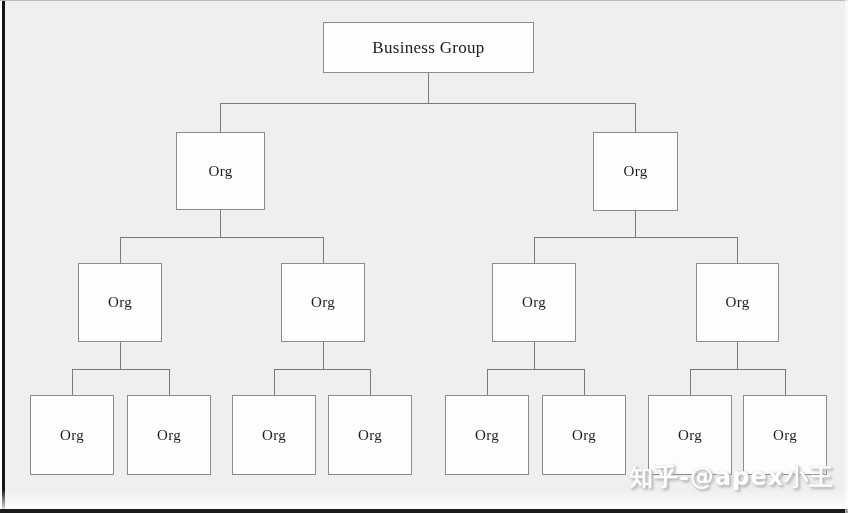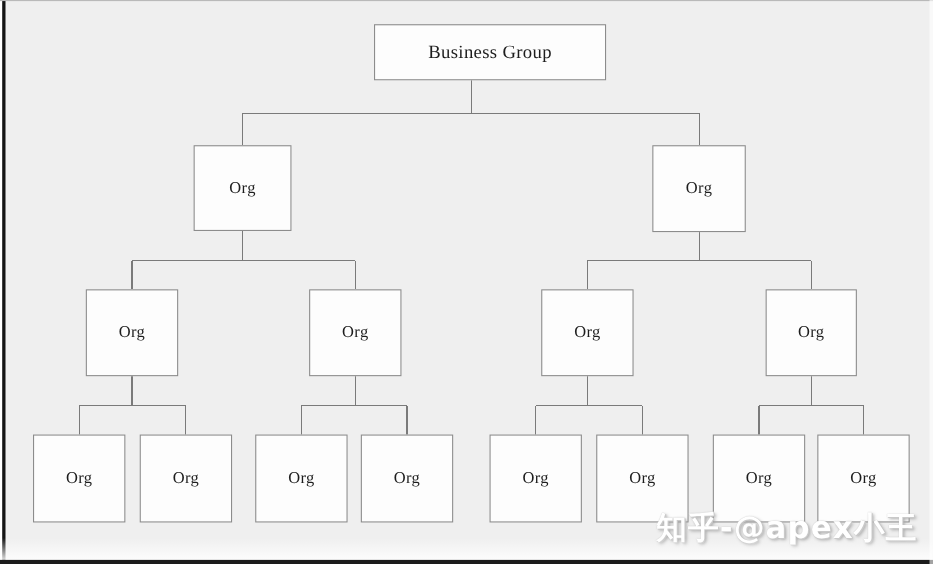--- a/index.html
+++ b/index.html
@@ -22,21 +22,21 @@
     letter-spacing:0.3px;
     z-index:2;
   }
   .node.root{font-size:17px;}
   #connector-layer{
     position:absolute;left:0;top:0;width:848px;height:513px;z-index:1;
   }
   .watermark{
     position:absolute;top:461px;right:14px;
     font-family:"DejaVu Sans", sans-serif;
-    font-size:28px;font-weight:bold;letter-spacing:1px;
+    font-size:24px;font-weight:bold;letter-spacing:1px;
     color:var(--wm);
     text-shadow:1px 1px 0 #c9c9c9, 2px 2px 3px #a8a8a8, 0 0 1px #bdbdbd;
     z-index:3;white-space:nowrap;
   }
   .edge{position:absolute;z-index:4;}
   .edge-left-white{left:0;top:0;width:2px;height:513px;background:#ffffff;}
   .edge-left-dark{left:2px;top:0;width:3px;height:513px;background:#141414;}
   .edge-top{left:0;top:0;width:848px;height:1px;background:#b9b9b9;}
   .edge-bottom-fade{left:0;bottom:4px;width:848px;height:20px;
     background:linear-gradient(to bottom, rgba(255,255,255,0), rgba(255,255,255,0.85));}
@@ -71,21 +71,21 @@
       <line x1="534" y1="342" x2="534" y2="369" stroke="#7a7a7a" stroke-width="1"></line>
       <line x1="487" y1="369" x2="584" y2="369" stroke="#7a7a7a" stroke-width="1"></line>
       <line x1="487" y1="369" x2="487" y2="395" stroke="#7a7a7a" stroke-width="1"></line>
       <line x1="584" y1="369" x2="584" y2="395" stroke="#7a7a7a" stroke-width="1"></line>
       <line x1="737.5" y1="342" x2="737.5" y2="369" stroke="#7a7a7a" stroke-width="1"></line>
       <line x1="690" y1="369" x2="785" y2="369" stroke="#7a7a7a" stroke-width="1"></line>
       <line x1="690" y1="369" x2="690" y2="395" stroke="#7a7a7a" stroke-width="1"></line>
       <line x1="785" y1="369" x2="785" y2="395" stroke="#7a7a7a" stroke-width="1"></line>
     </svg>
   <div id="nodes">
-      <div class="node root" style="left: 340px; top: 22px; width: 211px; height: 51px; text-align: right;">Business Group</div>
+      <div class="node root" style="left: 323px; top: 22px; width: 211px; height: 51px; text-align: right;">Business Group</div>
       <div class="node" style="left: 176px; top: 132px; width: 89px; height: 78px;">Org</div>
       <div class="node" style="left: 593px; top: 132px; width: 85px; height: 79px;">Org</div>
       <div class="node" style="left: 78px; top: 263px; width: 84px; height: 79px;">Org</div>
       <div class="node" style="left: 281px; top: 263px; width: 84px; height: 79px;">Org</div>
       <div class="node" style="left: 492px; top: 263px; width: 84px; height: 79px;">Org</div>
       <div class="node" style="left: 696px; top: 263px; width: 83px; height: 79px;">Org</div>
       <div class="node" style="left: 30px; top: 395px; width: 84px; height: 80px;">Org</div>
       <div class="node" style="left: 127px; top: 395px; width: 84px; height: 80px;">Org</div>
       <div class="node" style="left: 232px; top: 395px; width: 84px; height: 80px;">Org</div>
       <div class="node" style="left: 328px; top: 395px; width: 84px; height: 80px;">Org</div>

